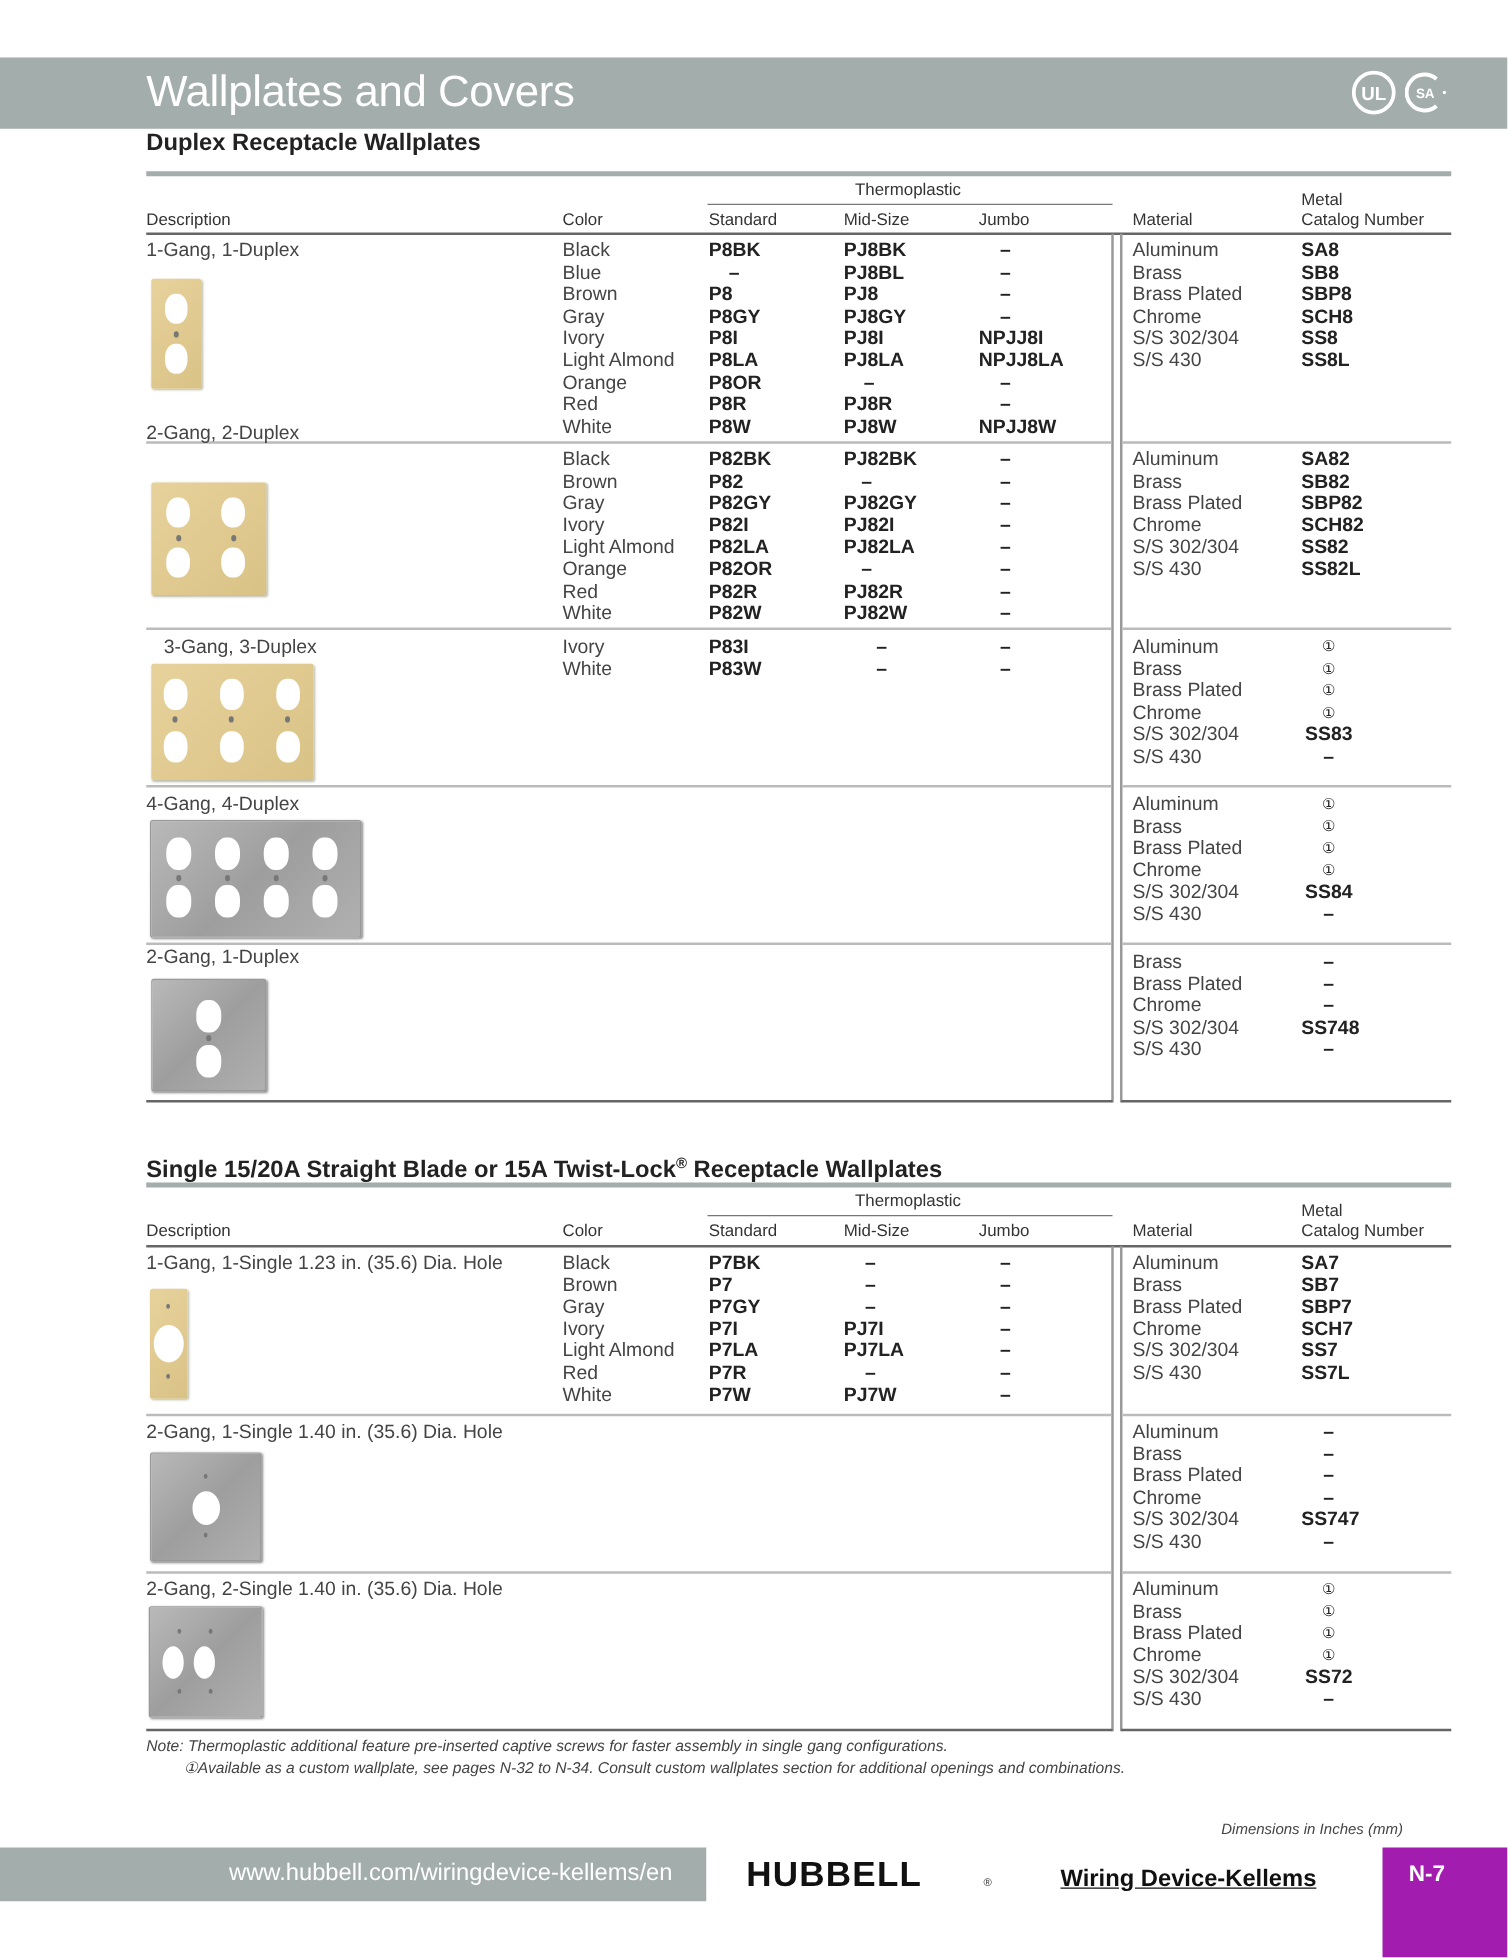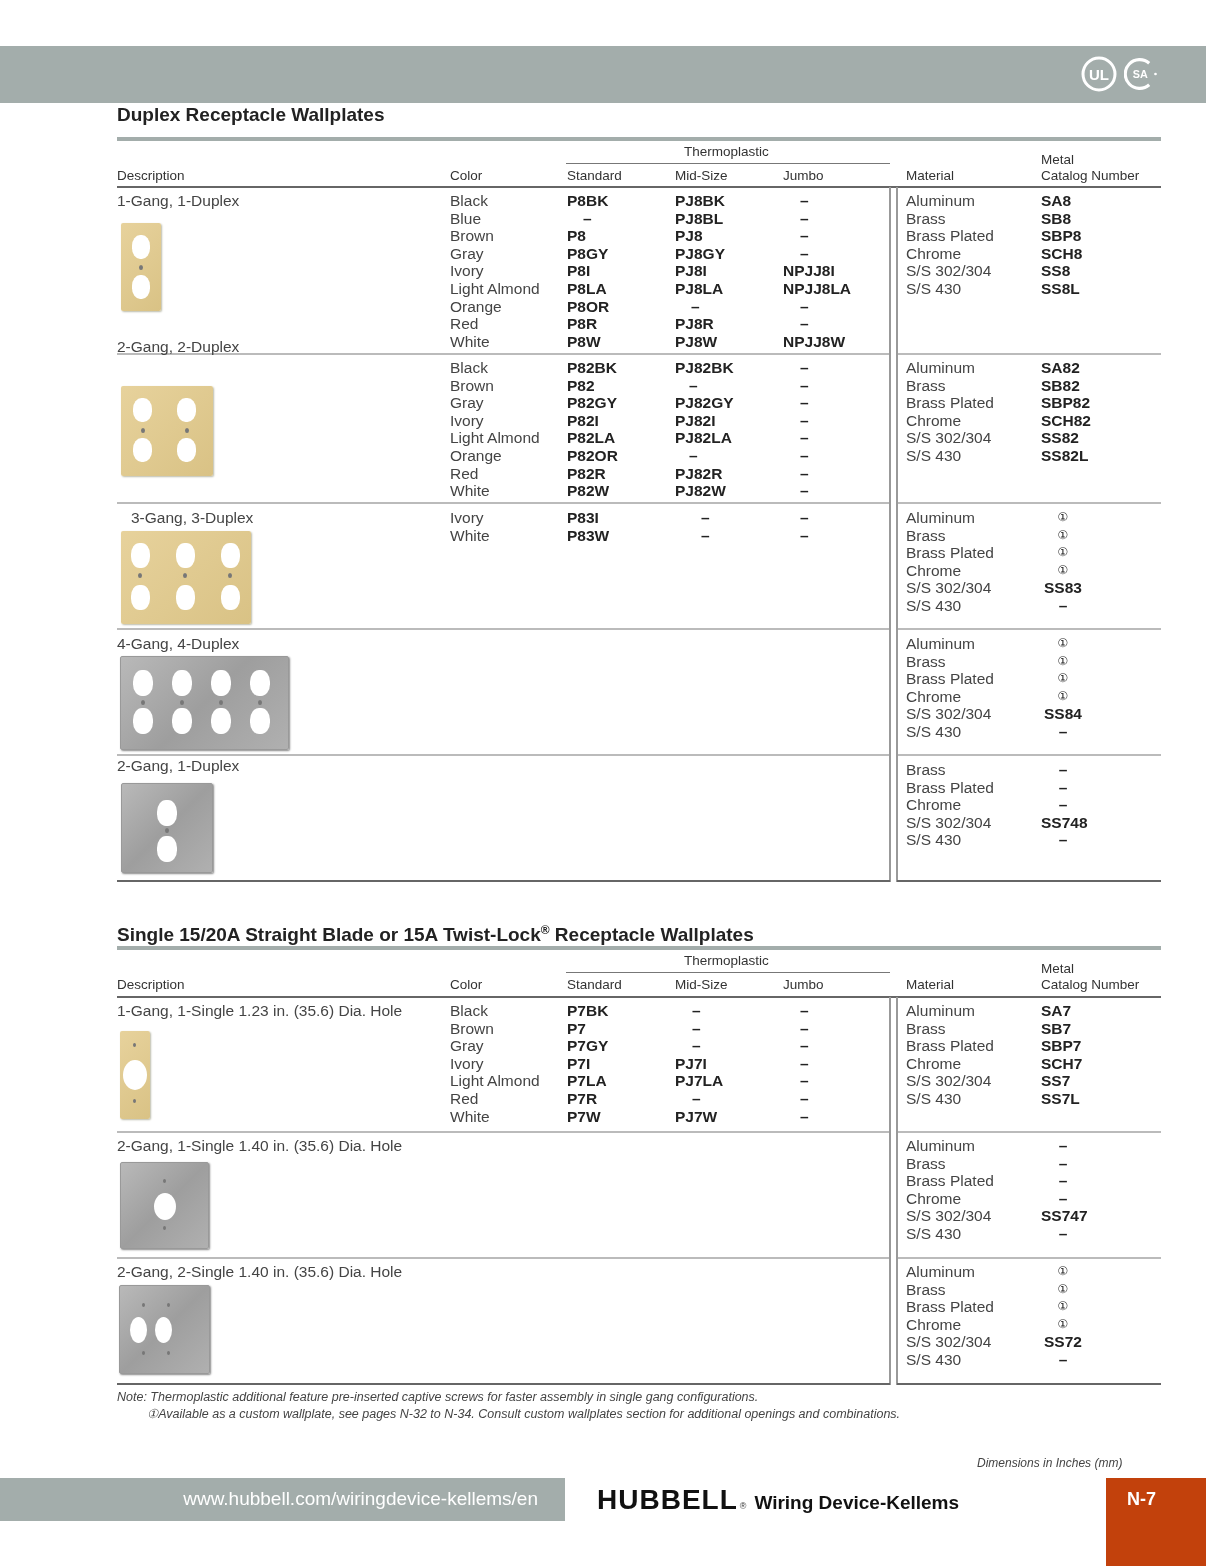--- a/index.html
+++ b/index.html
@@ -31,31 +31,32 @@
   .plate.steel { background: linear-gradient(135deg, #b9b9b9, #9e9e9e 50%, #b0b0b0); box-shadow: 1px 1px 2px #888; border: 1px solid #999; }
   .hole { position: absolute; background: #fff; border-radius: 45%; }
   .round { position: absolute; background: #fff; border-radius: 50%; }
   .screw { position: absolute; width: 4px; height: 5px; background: #777; border-radius: 50%; }
 
   .note { position: absolute; left: 117px; font-size: 12.5px; font-style: italic; color: #444; }
   .dims { position: absolute; left: 977px; top: 1456px; font-size: 12px; font-style: italic; color: #444; }
 
   .footer-left { position: absolute; left: 0; top: 1478px; width: 565px; height: 43px; background: #a3adab; }
   .footer-left .url { position: absolute; right: 27px; top: 10px; color: #fff; font-size: 19px; }
-  .footer-brand { position: absolute; left: 597px; top: 1484px; display: flex; align-items: baseline; }
+  .footer-brand { position: absolute; left: 597px; top: 1484px; display: flex; align-items: baseline; gap: 47px; }
   .footer-brand .logo { font-size: 28px; font-weight: bold; color: #111; letter-spacing: 1px; font-family: "Liberation Sans", sans-serif; }
   .footer-brand .reg { font-size: 9px; vertical-align: super; margin: 0 8px 0 2px; }
-  .footer-brand .sub { font-size: 19px; font-weight: bold; color: #111; }
-  .footer-page { position: absolute; left: 1106px; top: 1478px; width: 100px; height: 88px; background: #c2410c; }
+  .footer-brand .sub { font-size: 19px; font-weight: bold; color: #111; text-decoration: underline; }
+  .footer-page { position: absolute; left: 1106px; top: 1478px; width: 100px; height: 88px; background: #a21caf; }
   .footer-page .num { position: absolute; left: 21px; top: 11px; color: #fff; font-weight: bold; font-size: 18px; }
 </style>
 </head>
 <body>
 
 <div class="title-bar">
+  <div class="title">Wallplates and Covers</div>
   <svg class="cert ul" viewBox="0 0 36 36">
     <circle cx="18" cy="18" r="16" fill="none" stroke="#fff" stroke-width="3"></circle>
     <text x="18" y="24" text-anchor="middle" font-size="15" font-weight="bold" fill="#fff" font-family="Liberation Sans, sans-serif">UL</text>
   </svg>
   <svg class="cert csa" viewBox="0 0 40 36">
     <path d="M28 6 A16 16 0 1 0 28 30" fill="none" stroke="#fff" stroke-width="3.5"></path>
     <text x="18" y="23" text-anchor="middle" font-size="12" font-weight="bold" fill="#fff" font-family="Liberation Sans, sans-serif">SA</text>
     <circle cx="35" cy="18" r="1.5" fill="#fff"></circle>
   </svg>
 </div>

